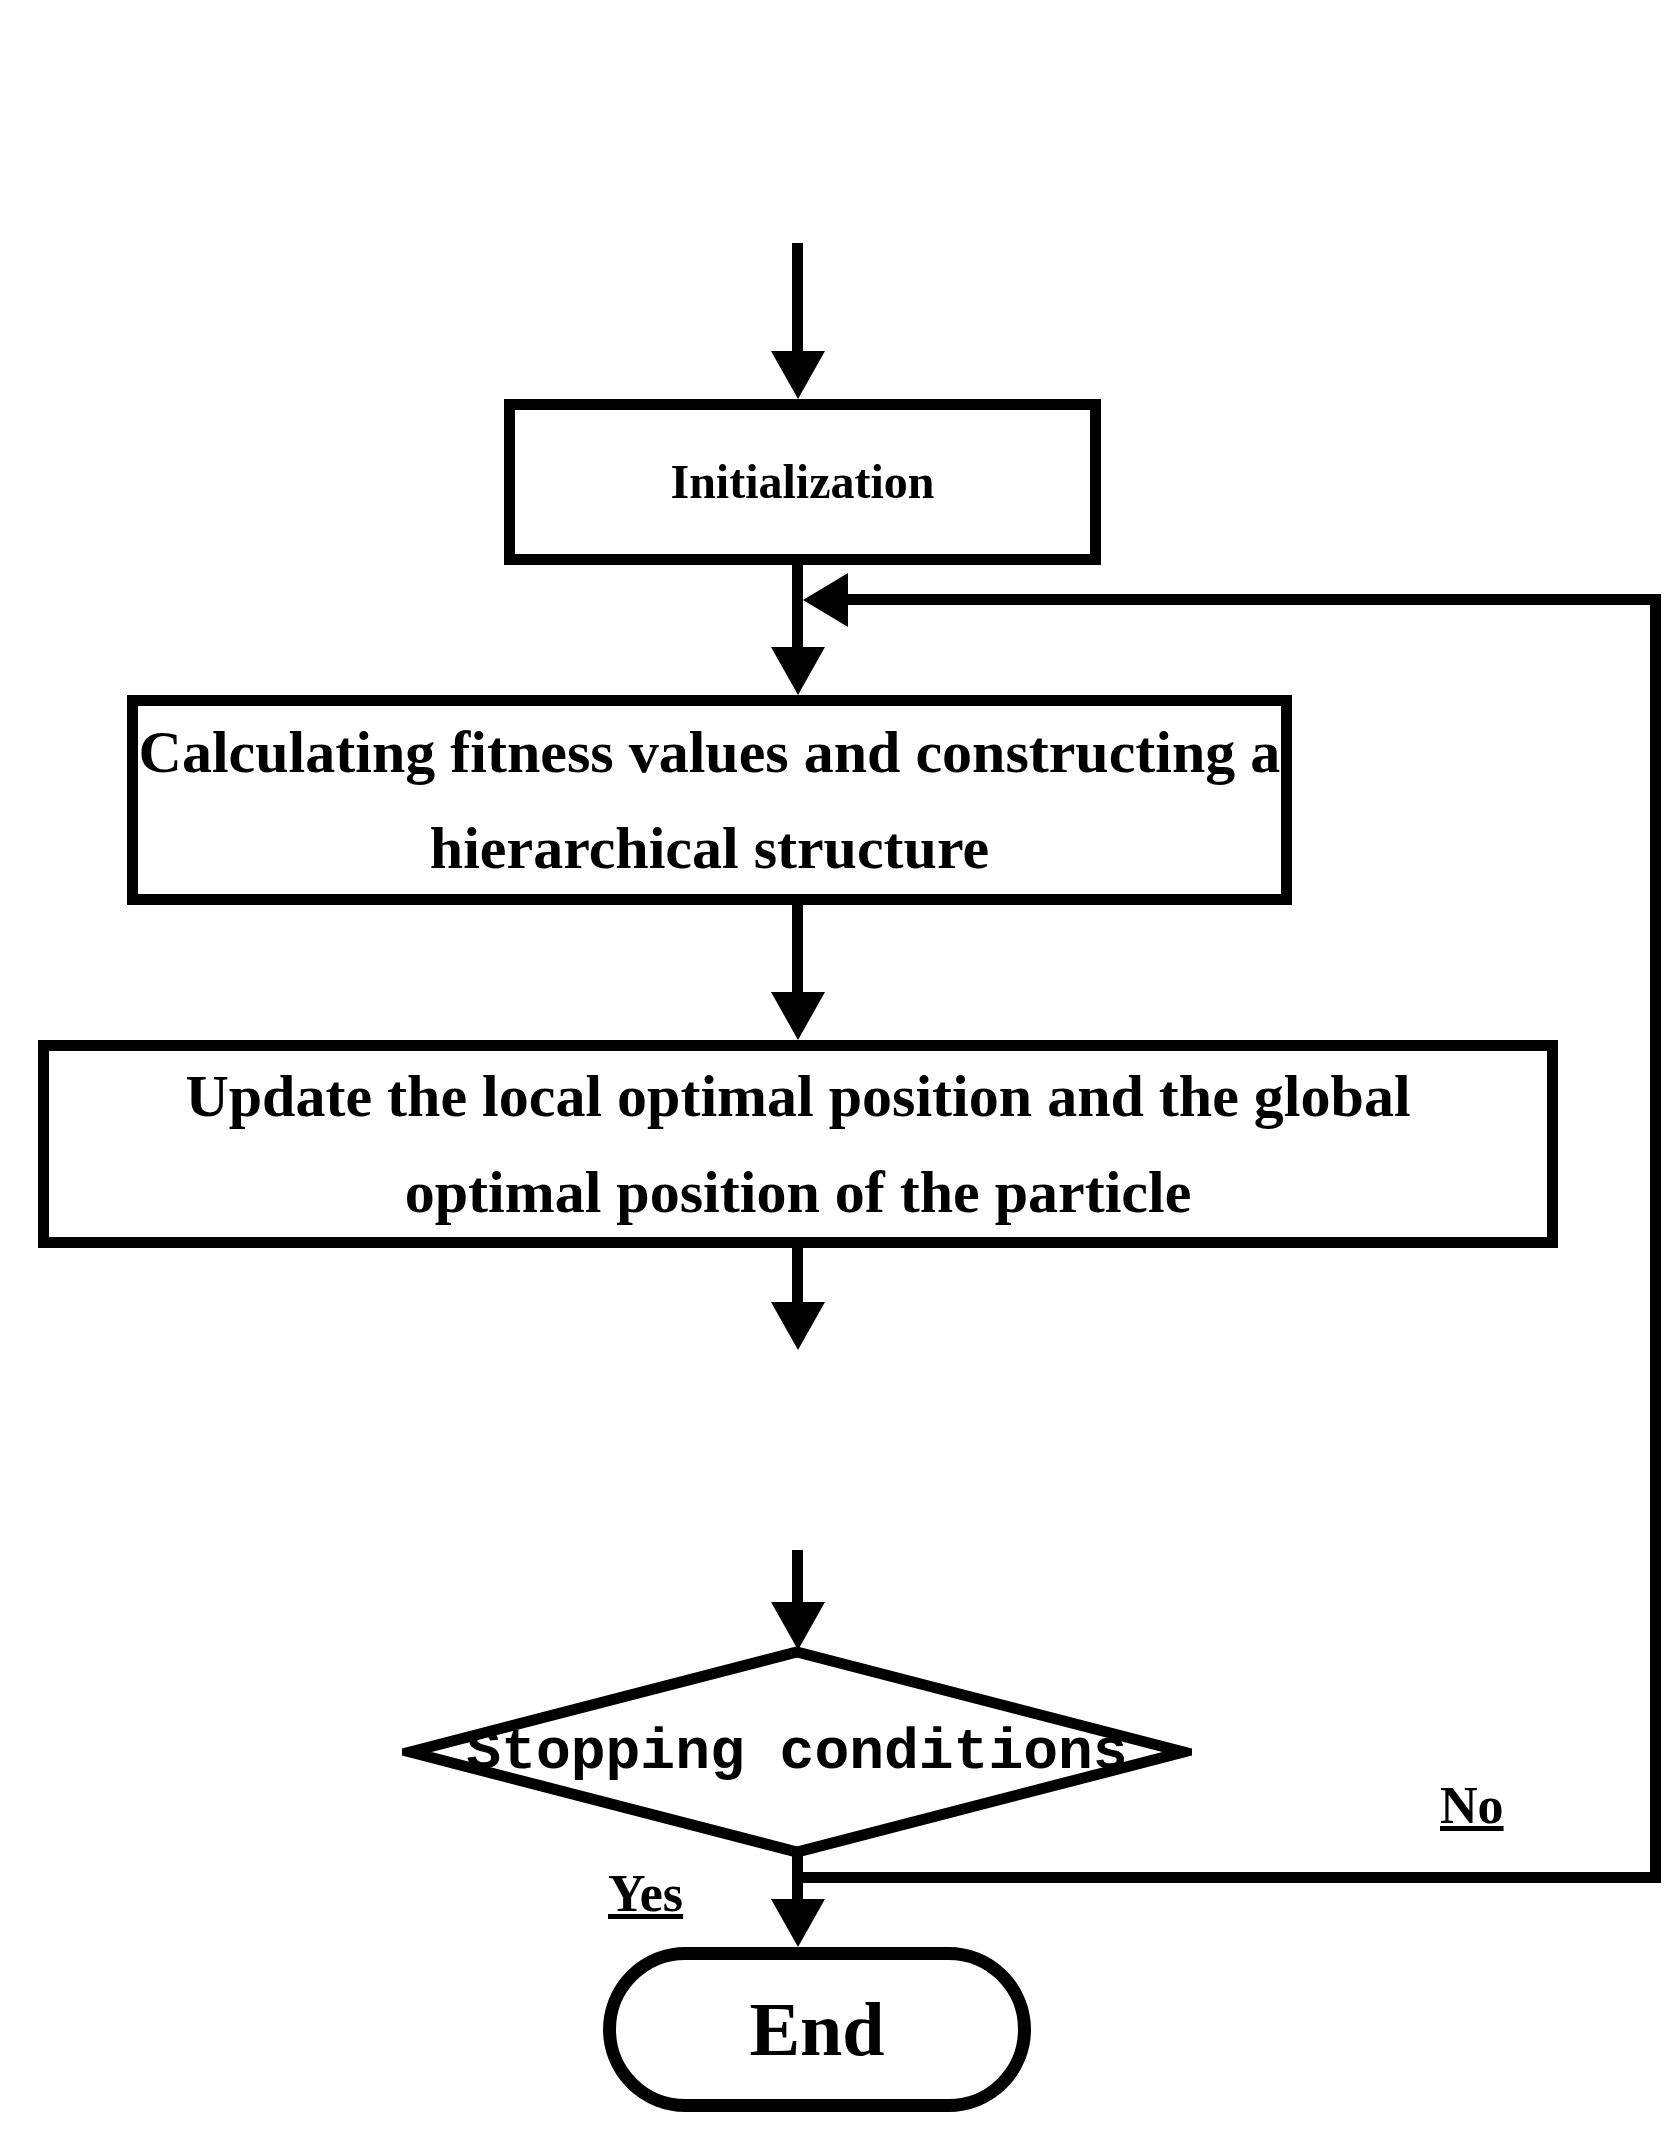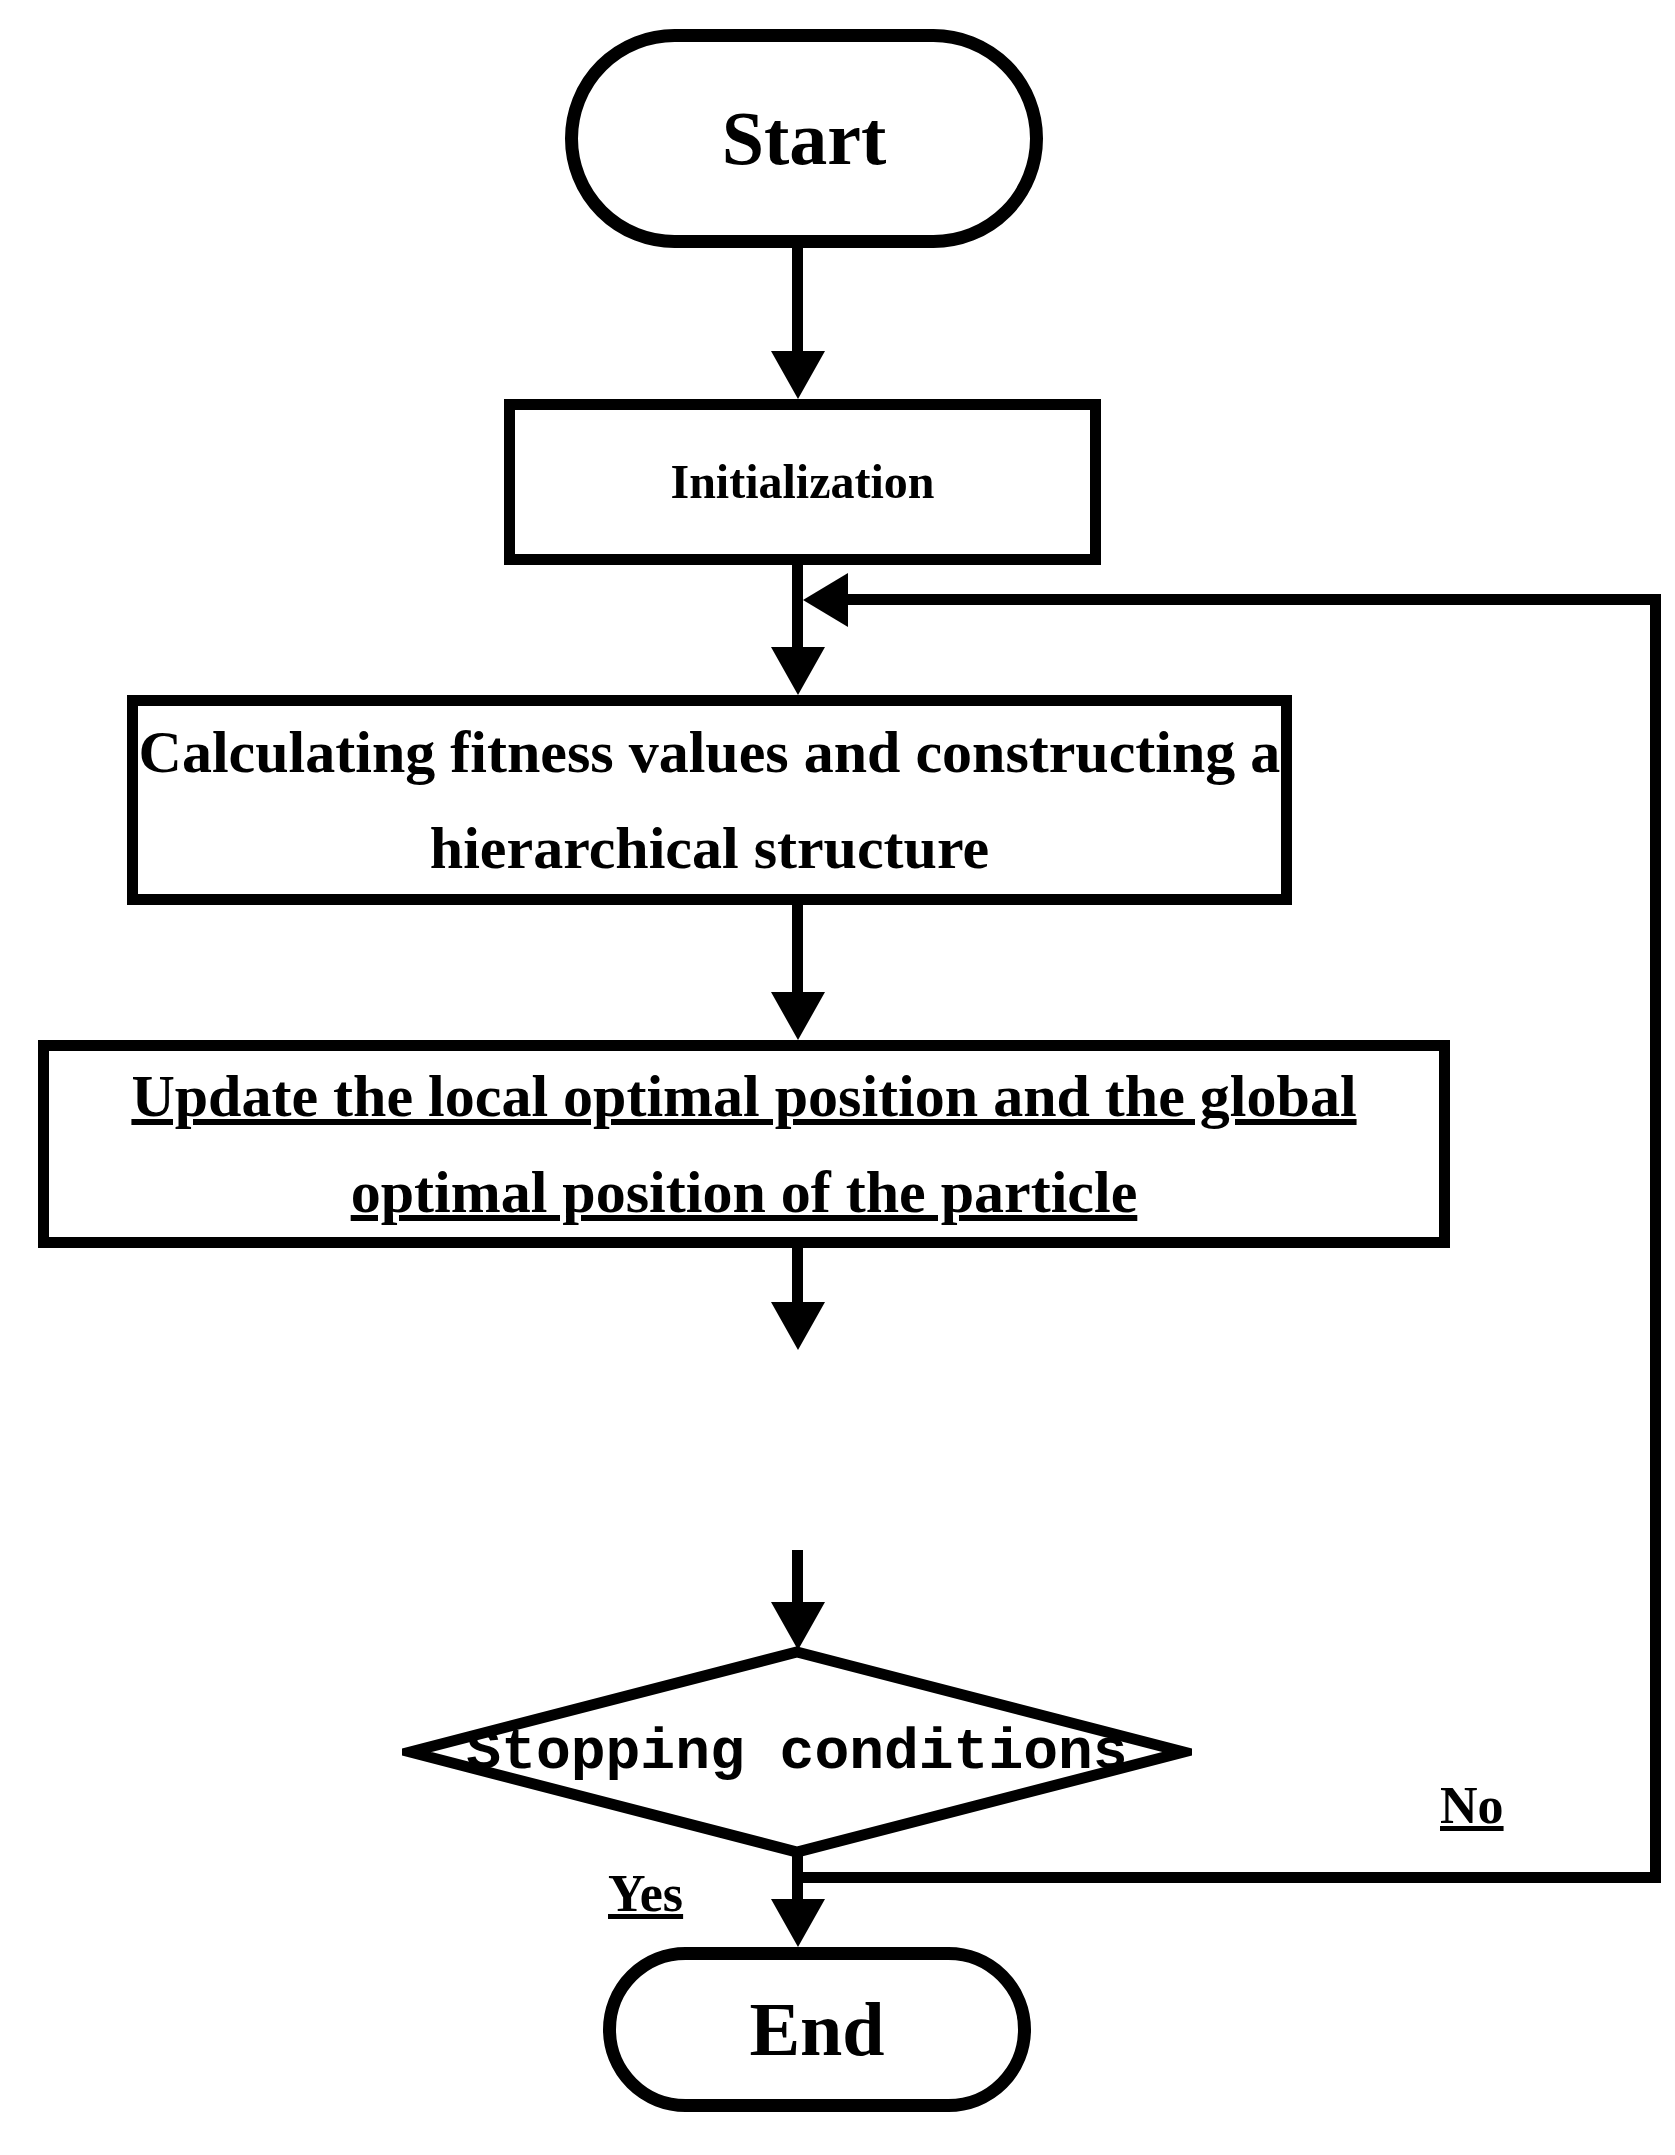--- a/index.html
+++ b/index.html
@@ -62,21 +62,21 @@
     font-size: 76px;
   }
   .process {
     font-size: 60px;
     line-height: 1.6;
   }
 
   #node-start      { left: 565px;  top: 29px;   width: 478px;  height: 219px; }
   #node-init       { left: 504px;  top: 399px;  width: 597px;  height: 166px; font-size: 48px; }
   #node-fitness    { left: 127px;  top: 695px;  width: 1165px; height: 210px; }
-  #node-optimal    { left: 38px;   top: 1040px; width: 1412px; height: 208px; text-decoration: underline; }
+  #node-optimal    { left: 38px;   top: 1040px; width: 1520px; height: 208px; }
   #node-velocity   { left: 330px;  top: 1350px; width: 955px;  height: 205px; }
   #node-end        { left: 603px;  top: 1947px; width: 428px;  height: 165px; }
 
   
   #decision-wrap {
     position: absolute;
     left: 402px; top: 1644px;
     width: 790px; height: 216px;
     z-index: 2;
   }
@@ -145,21 +145,20 @@
   <div class="arrow-down" id="head-vel-dec"></div>
 
   <div class="line" id="seg-dec-end"></div>
   <div class="arrow-down" id="head-dec-end"></div>
 
   <div class="line" id="seg-no-bottom"></div>
   <div class="line" id="seg-no-right"></div>
   <div class="line" id="seg-no-top"></div>
   <div class="arrow-left" id="head-no-loop"></div>
 
-  <div class="node terminator" id="node-start">Start</div>
 
   <div class="node process" id="node-init">Initialization</div>
 
   <div class="node process" id="node-fitness">Calculating fitness values and constructing a
 hierarchical structure</div>
 
   <div class="node process" id="node-optimal">Update the local optimal position and the global
 optimal position of the particle</div>
 
 

